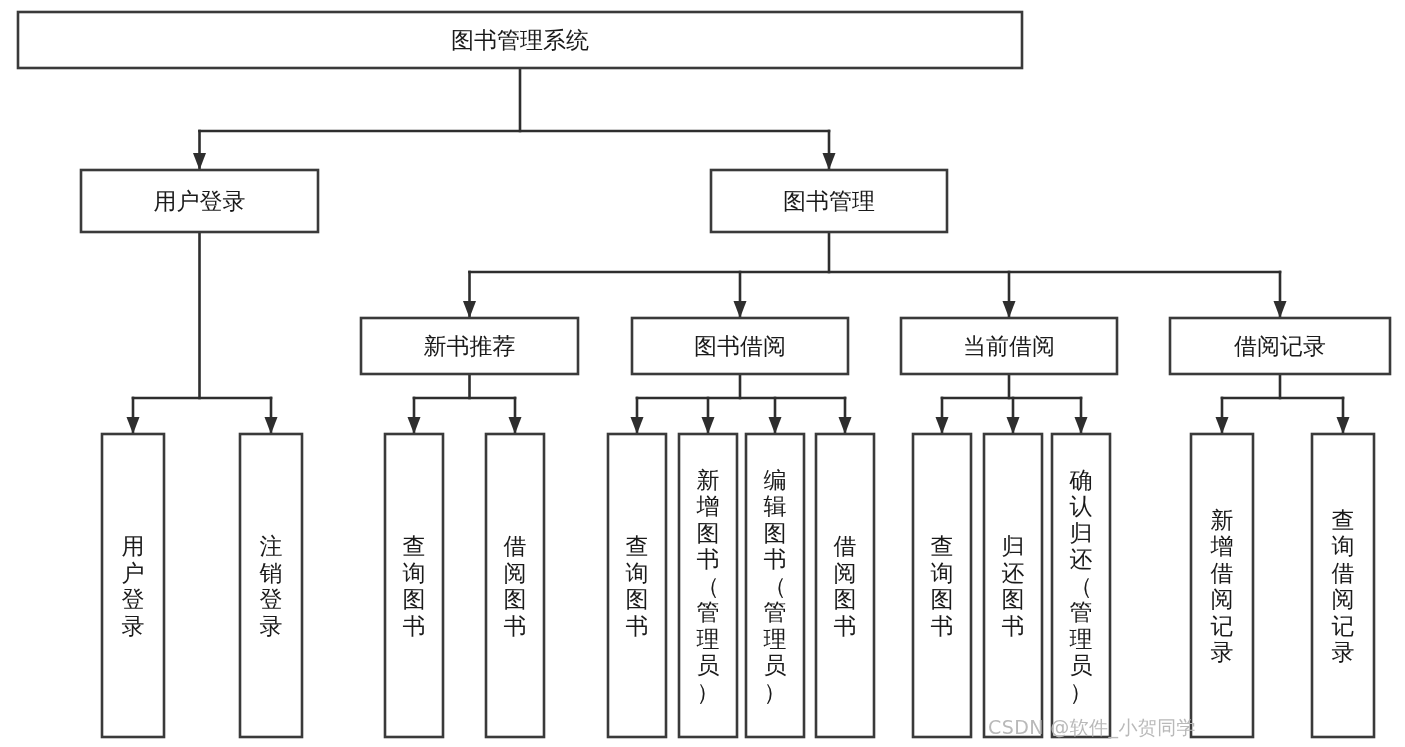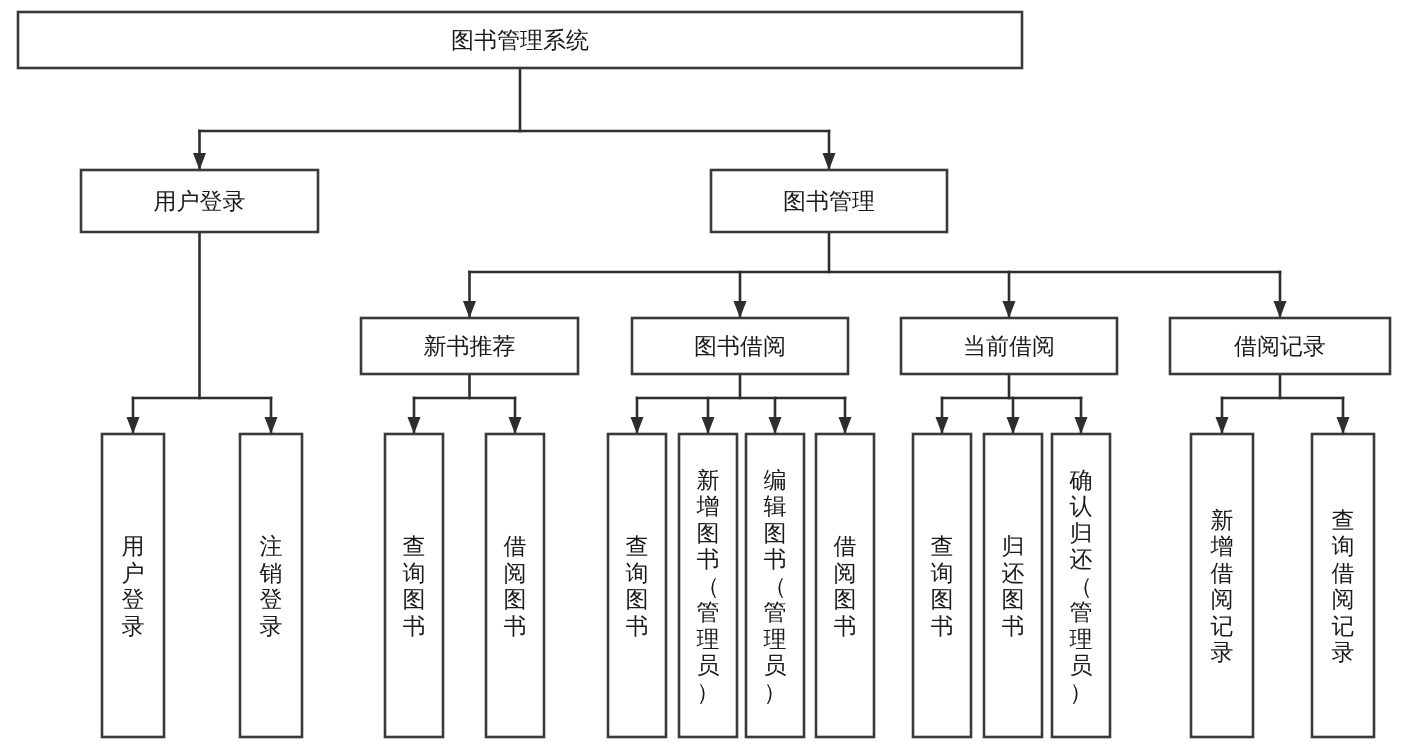--- a/index.html
+++ b/index.html
@@ -217,13 +217,14 @@
         <g>
           <rect x="1191" y="434" width="62" height="303" class="node-box"></rect>
           <text x="1222" y="527.73" class="node-label-v"><tspan x="1222" dy="0">新</tspan><tspan x="1222" dy="26.5">增</tspan><tspan x="1222" dy="26.5">借</tspan><tspan x="1222" dy="26.5">阅</tspan><tspan x="1222" dy="26.5">记</tspan><tspan x="1222" dy="26.5">录</tspan></text>
         </g>
         <g>
           <rect x="1312" y="434" width="62" height="303" class="node-box"></rect>
           <text x="1343" y="527.73" class="node-label-v"><tspan x="1343" dy="0">查</tspan><tspan x="1343" dy="26.5">询</tspan><tspan x="1343" dy="26.5">借</tspan><tspan x="1343" dy="26.5">阅</tspan><tspan x="1343" dy="26.5">记</tspan><tspan x="1343" dy="26.5">录</tspan></text>
         </g>
       </g>
   </svg>
+  <div class="watermark">CSDN @软件_小贺同学</div>
 </div>
 
 </body></html>

